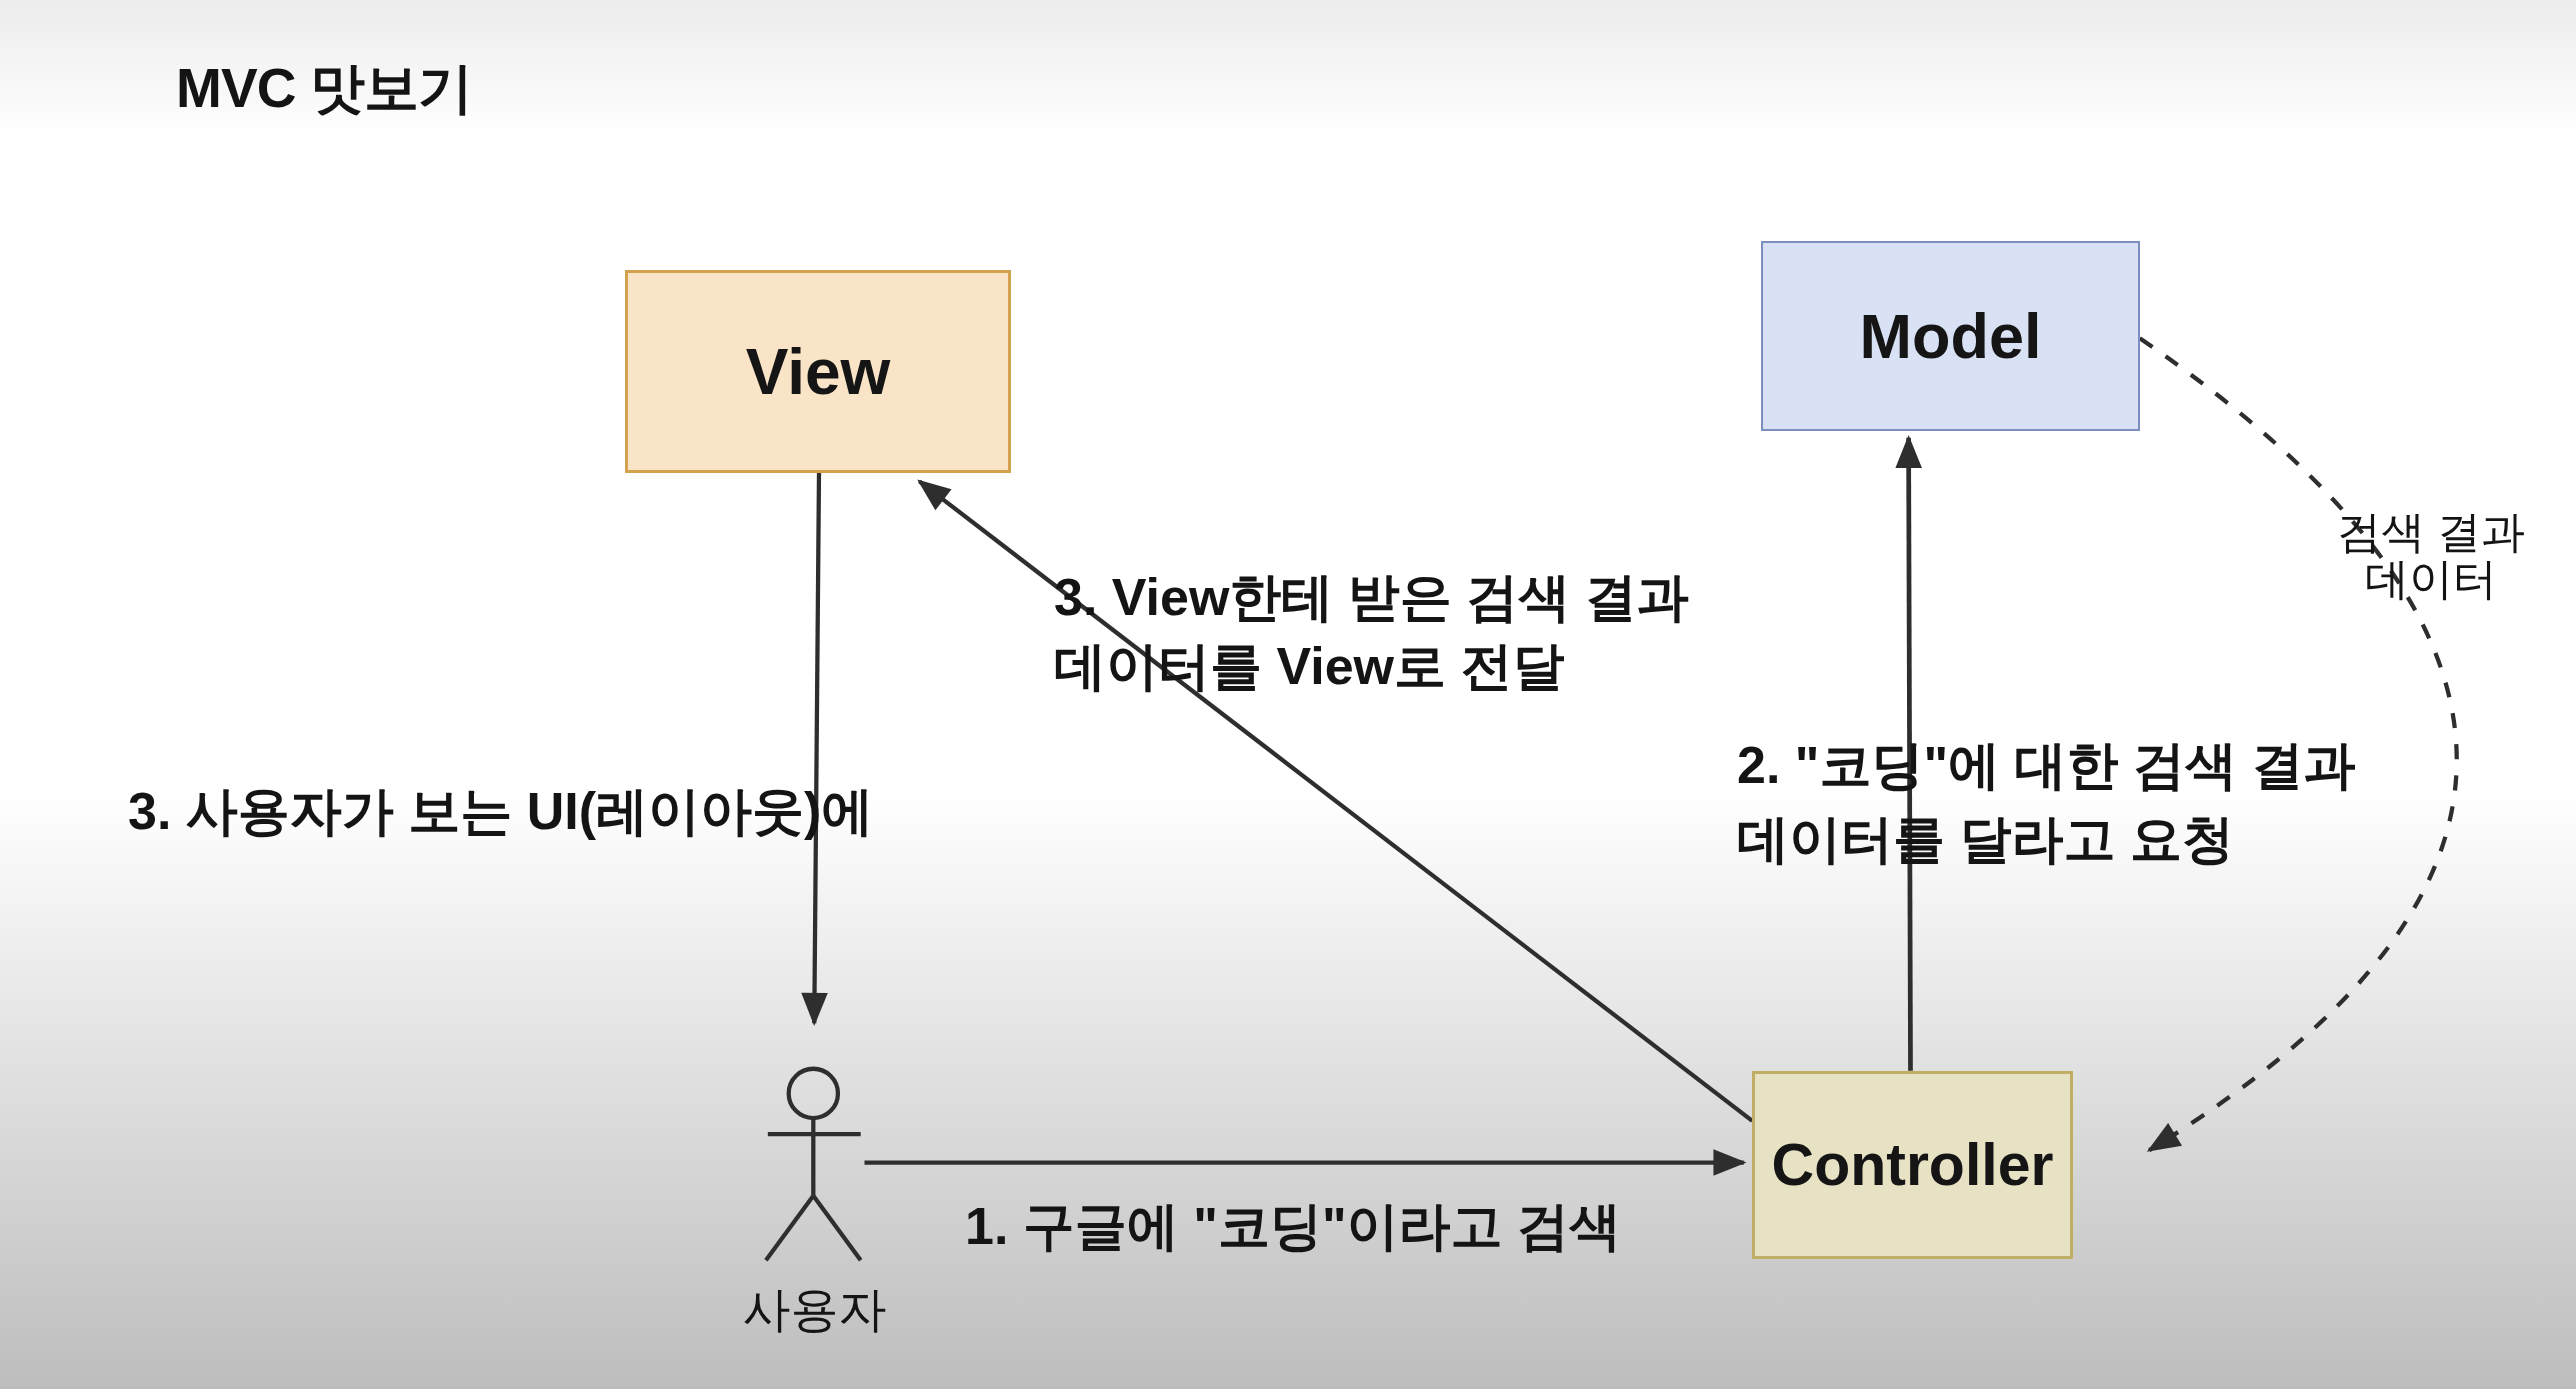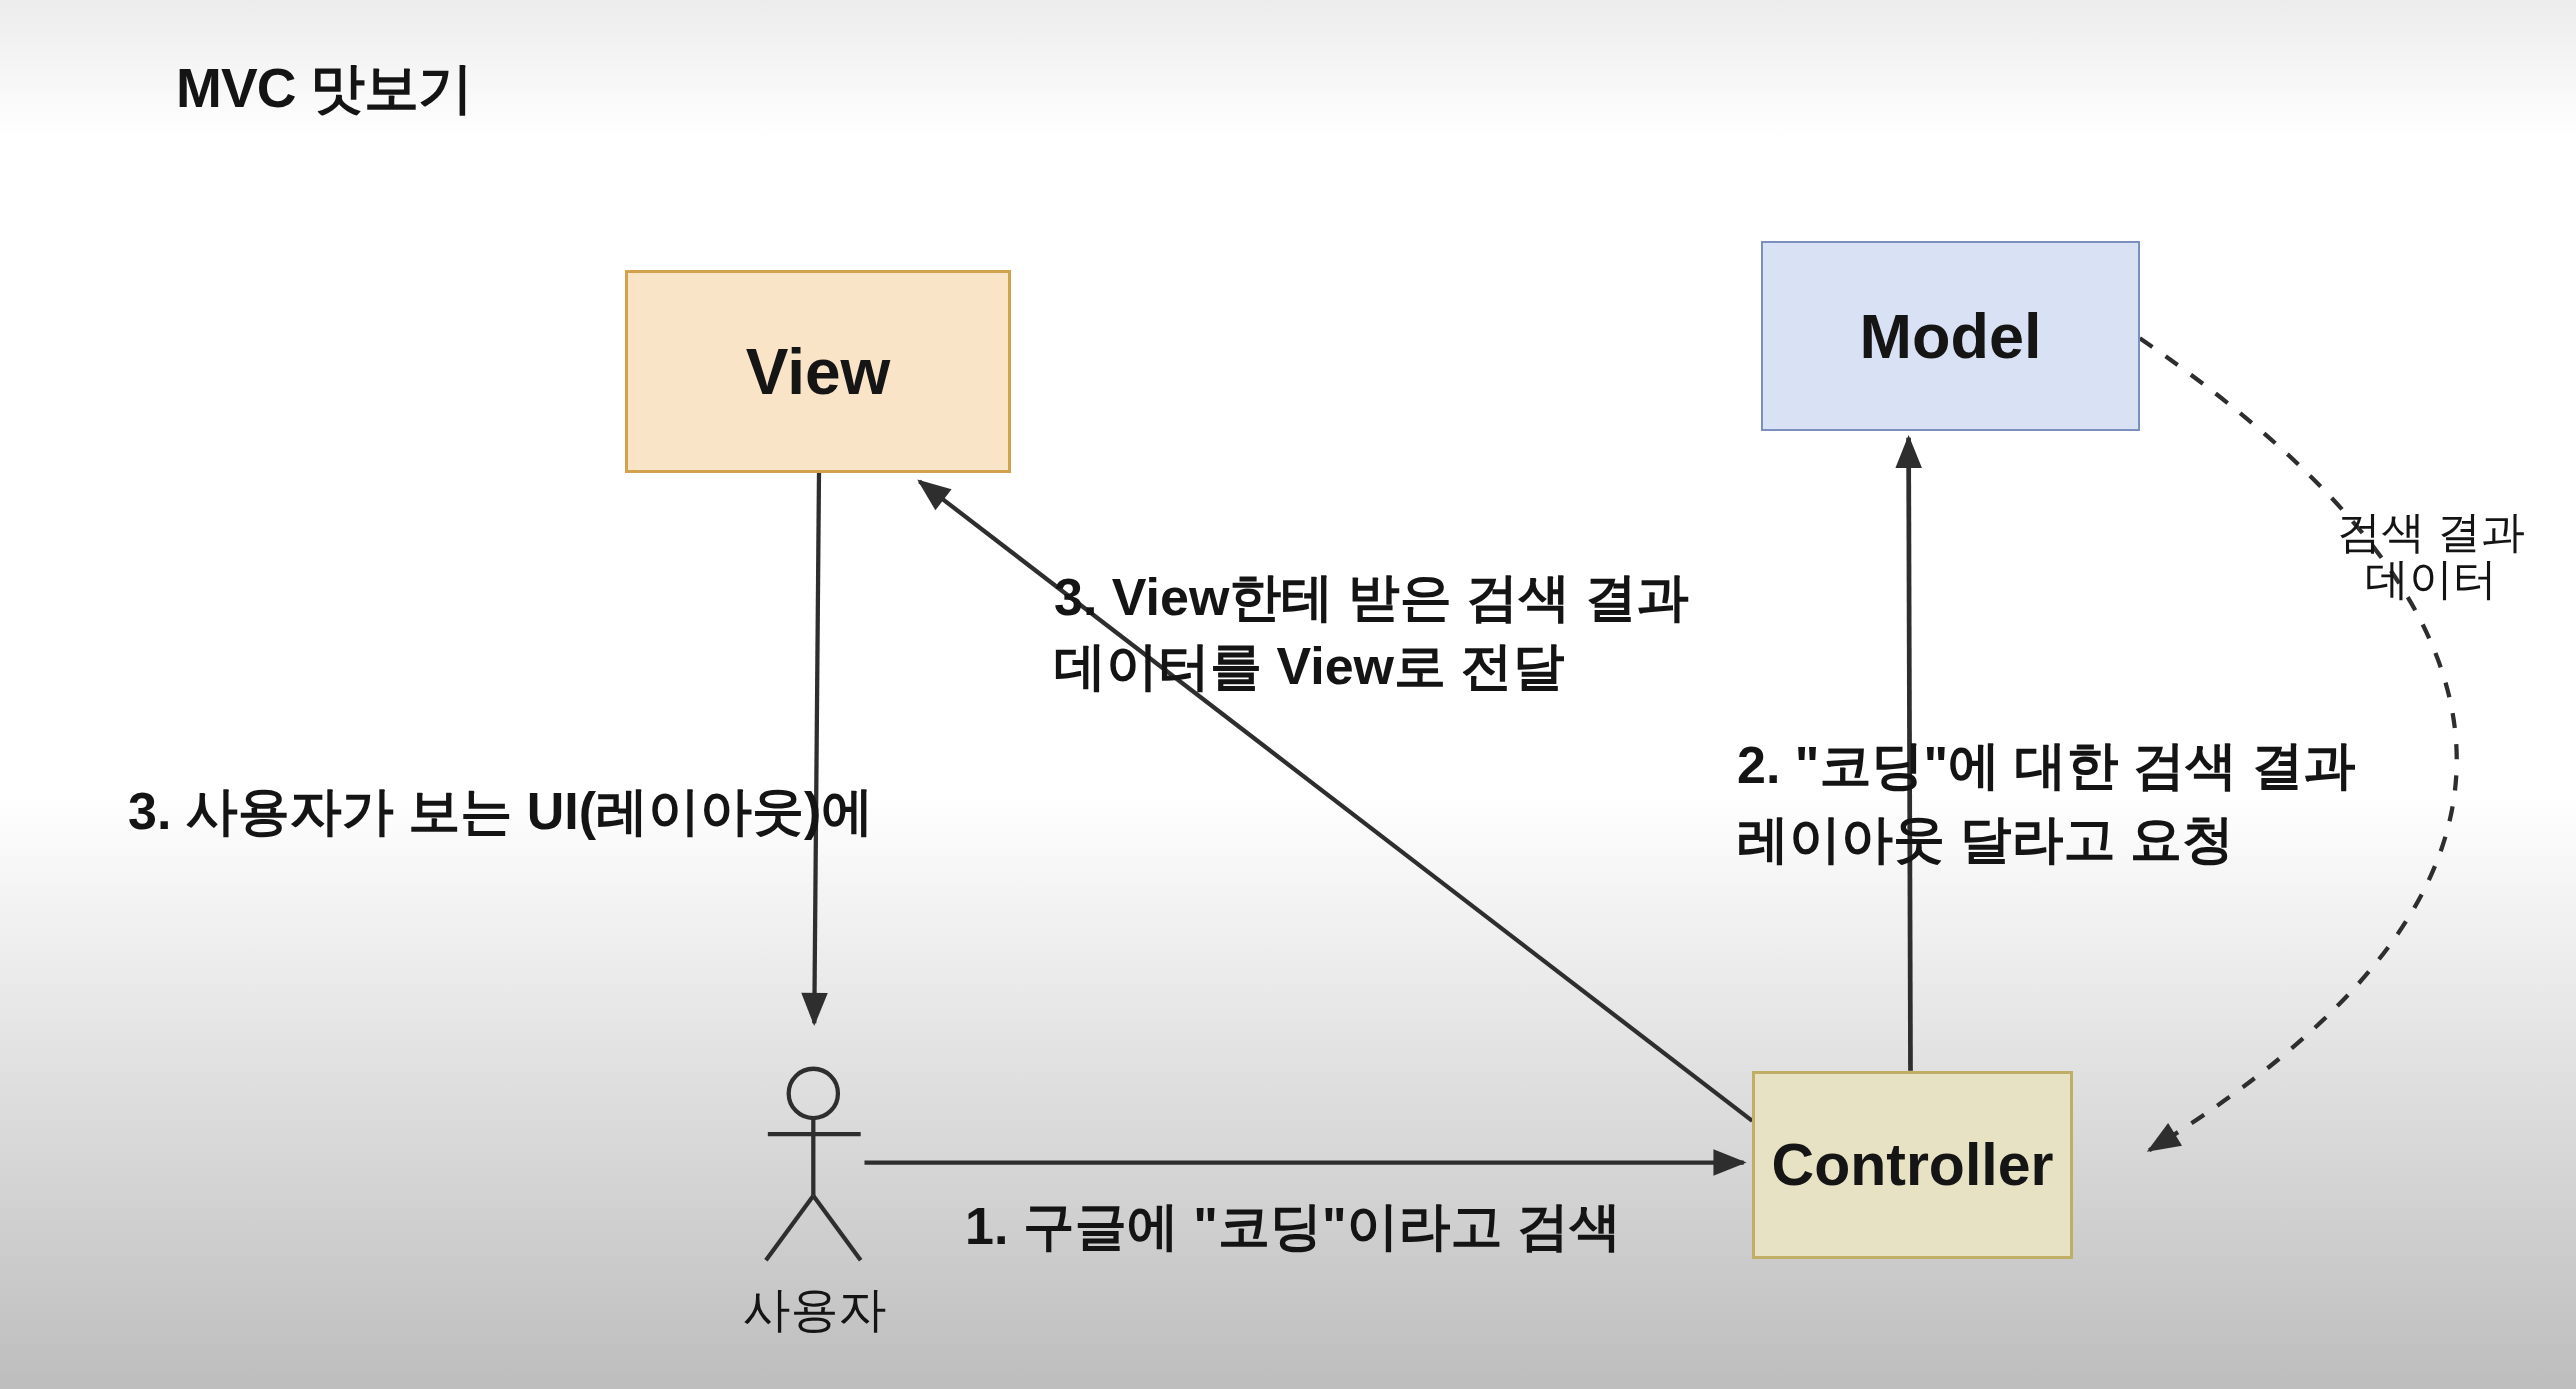--- a/index.html
+++ b/index.html
@@ -158,21 +158,21 @@
   </div>
 
   <div class="user-label">사용자</div>
 
   <div class="ann ann-step1">
     <div>1. 구글에 "코딩"이라고 검색</div>
   </div>
 
   <div class="ann ann-step2">
     <div>2. "코딩"에 대한 검색 결과</div>
-    <div>레이아웃 달라고 요청</div>
+    <div>데이터를 달라고 요청</div>
   </div>
 
   <div class="ann ann-step3">
     <div>3. View한테 받은 검색 결과</div>
     <div>데이터를 View로 전달</div>
   </div>
 
   <div class="ann ann-step4">
     <div>3. 사용자가 보는 UI(레이아웃)에</div>
   </div>

